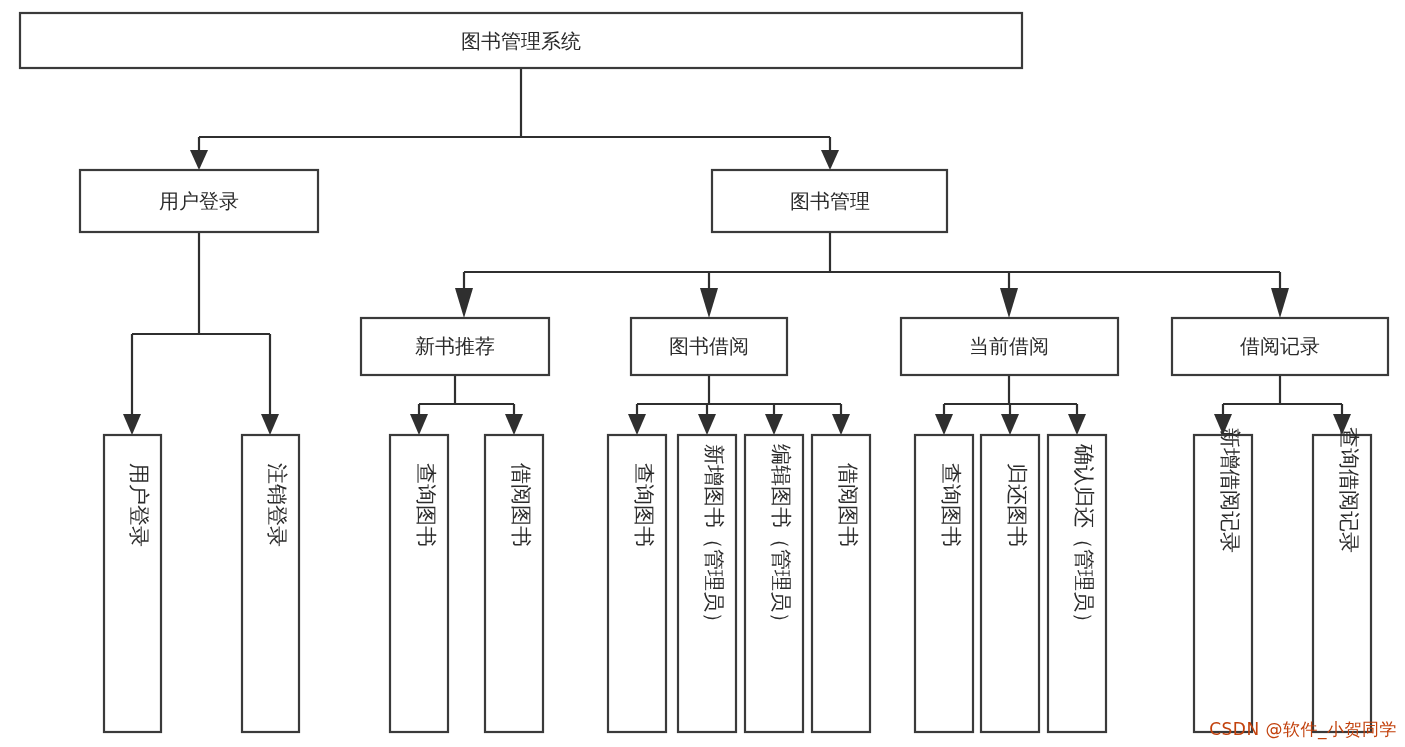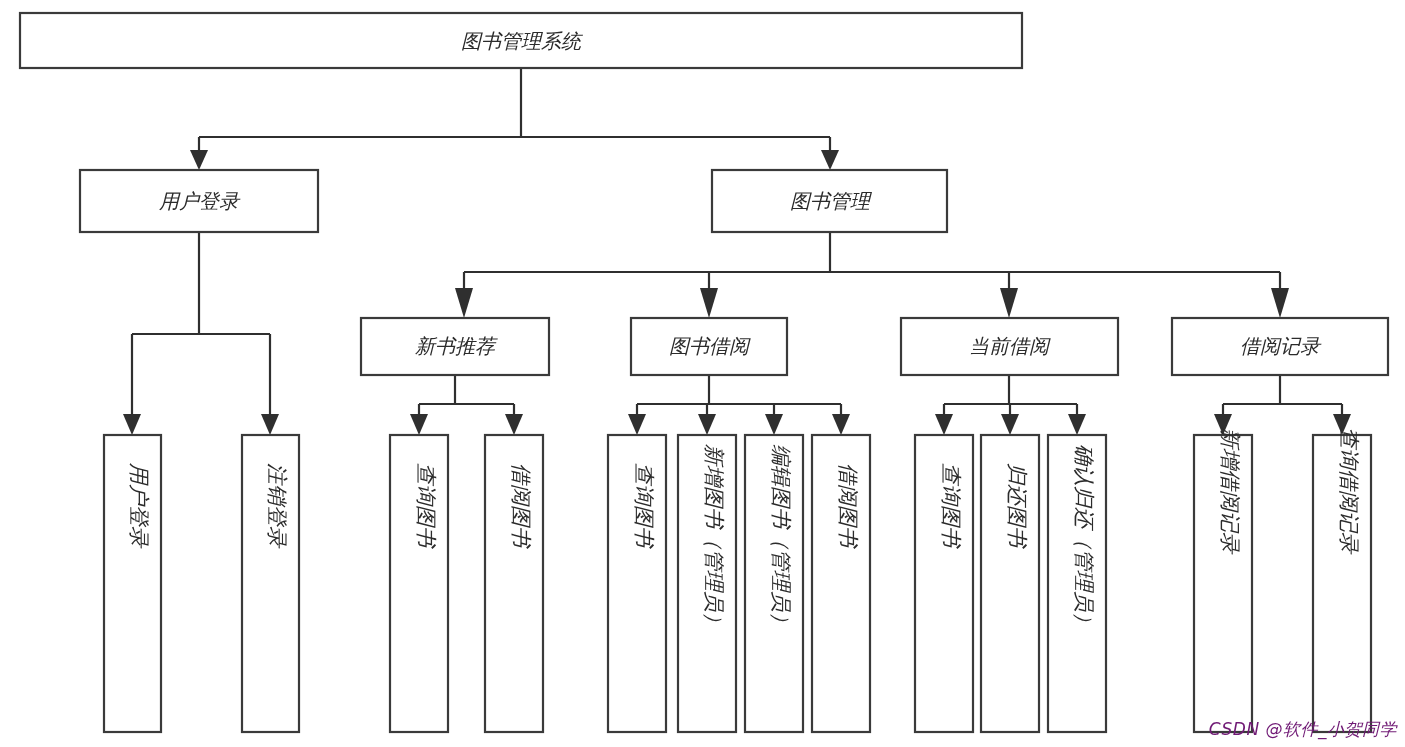--- a/index.html
+++ b/index.html
@@ -11,21 +11,20 @@
     width: 1405px;
     height: 747px;
     font-family: "DejaVu Sans", "Liberation Sans", sans-serif;
     overflow: hidden;
   }
   #diagram-root {
     position: relative;
     width: 1405px;
     height: 747px;
     background: #ffffff;
-    font-style: italic;
   }
   svg#flowchart {
     position: absolute;
     left: 0;
     top: 0;
     width: 1405px;
     height: 747px;
     display: block;
   }
   .node-box {
@@ -55,21 +54,21 @@
   .arrow-head {
     fill: #2f2f2f;
     stroke: none;
   }
   .watermark {
     position: absolute;
     right: 8px;
     bottom: 6px;
     font-family: "DejaVu Sans", "Liberation Sans", sans-serif;
     font-size: 17px;
-    color: #701a75;
+    color: #c2410c;
     letter-spacing: 0.5px;
     white-space: nowrap;
     user-select: none;
   }
 </style>
 </head>
 <body>
 
 <div id="diagram-root">
 

